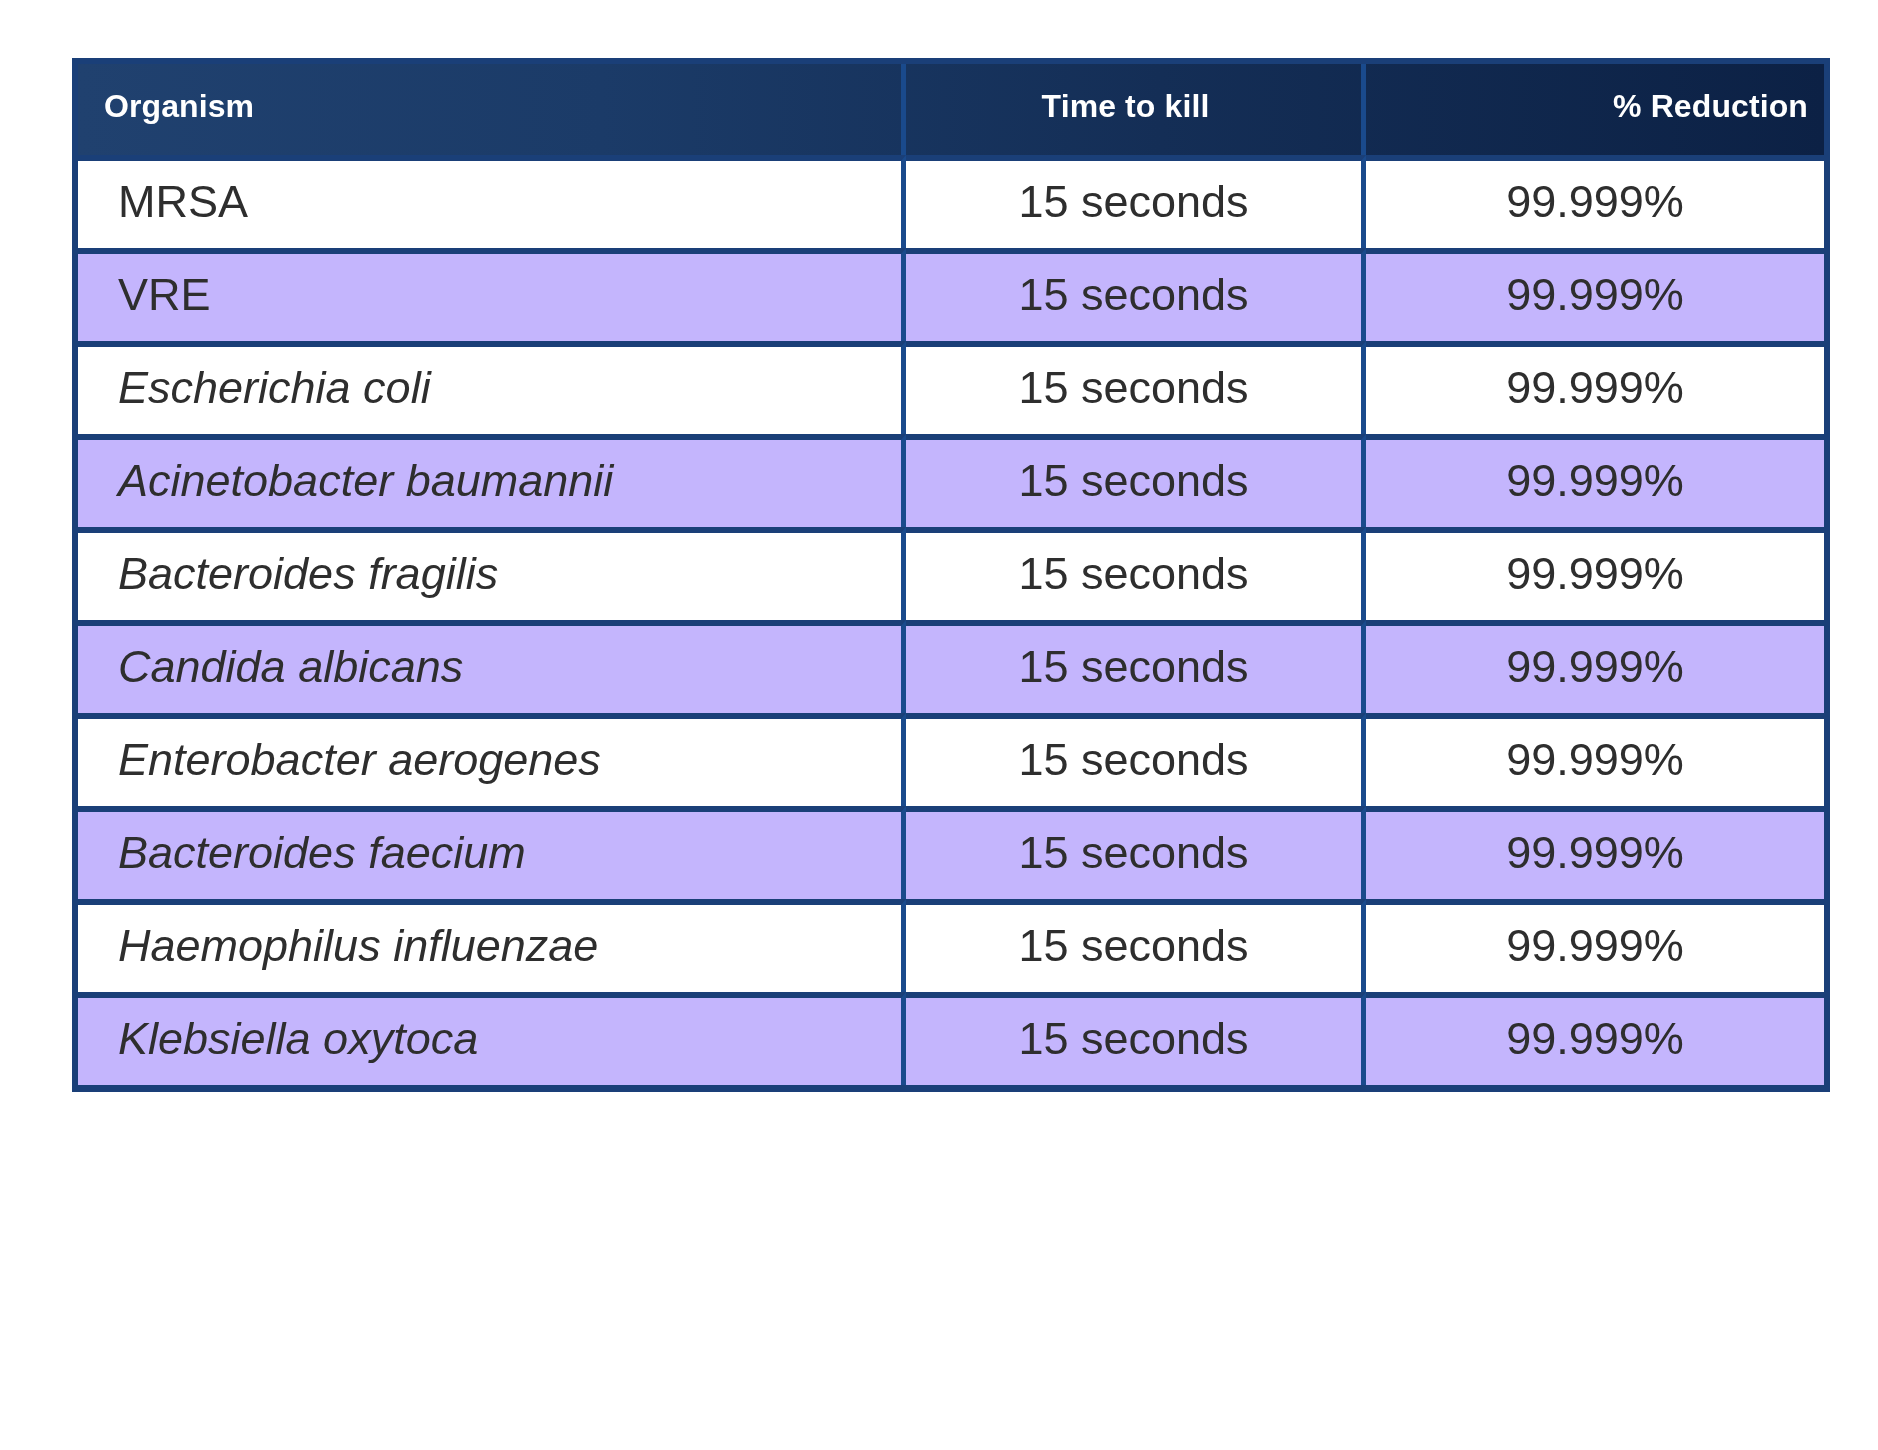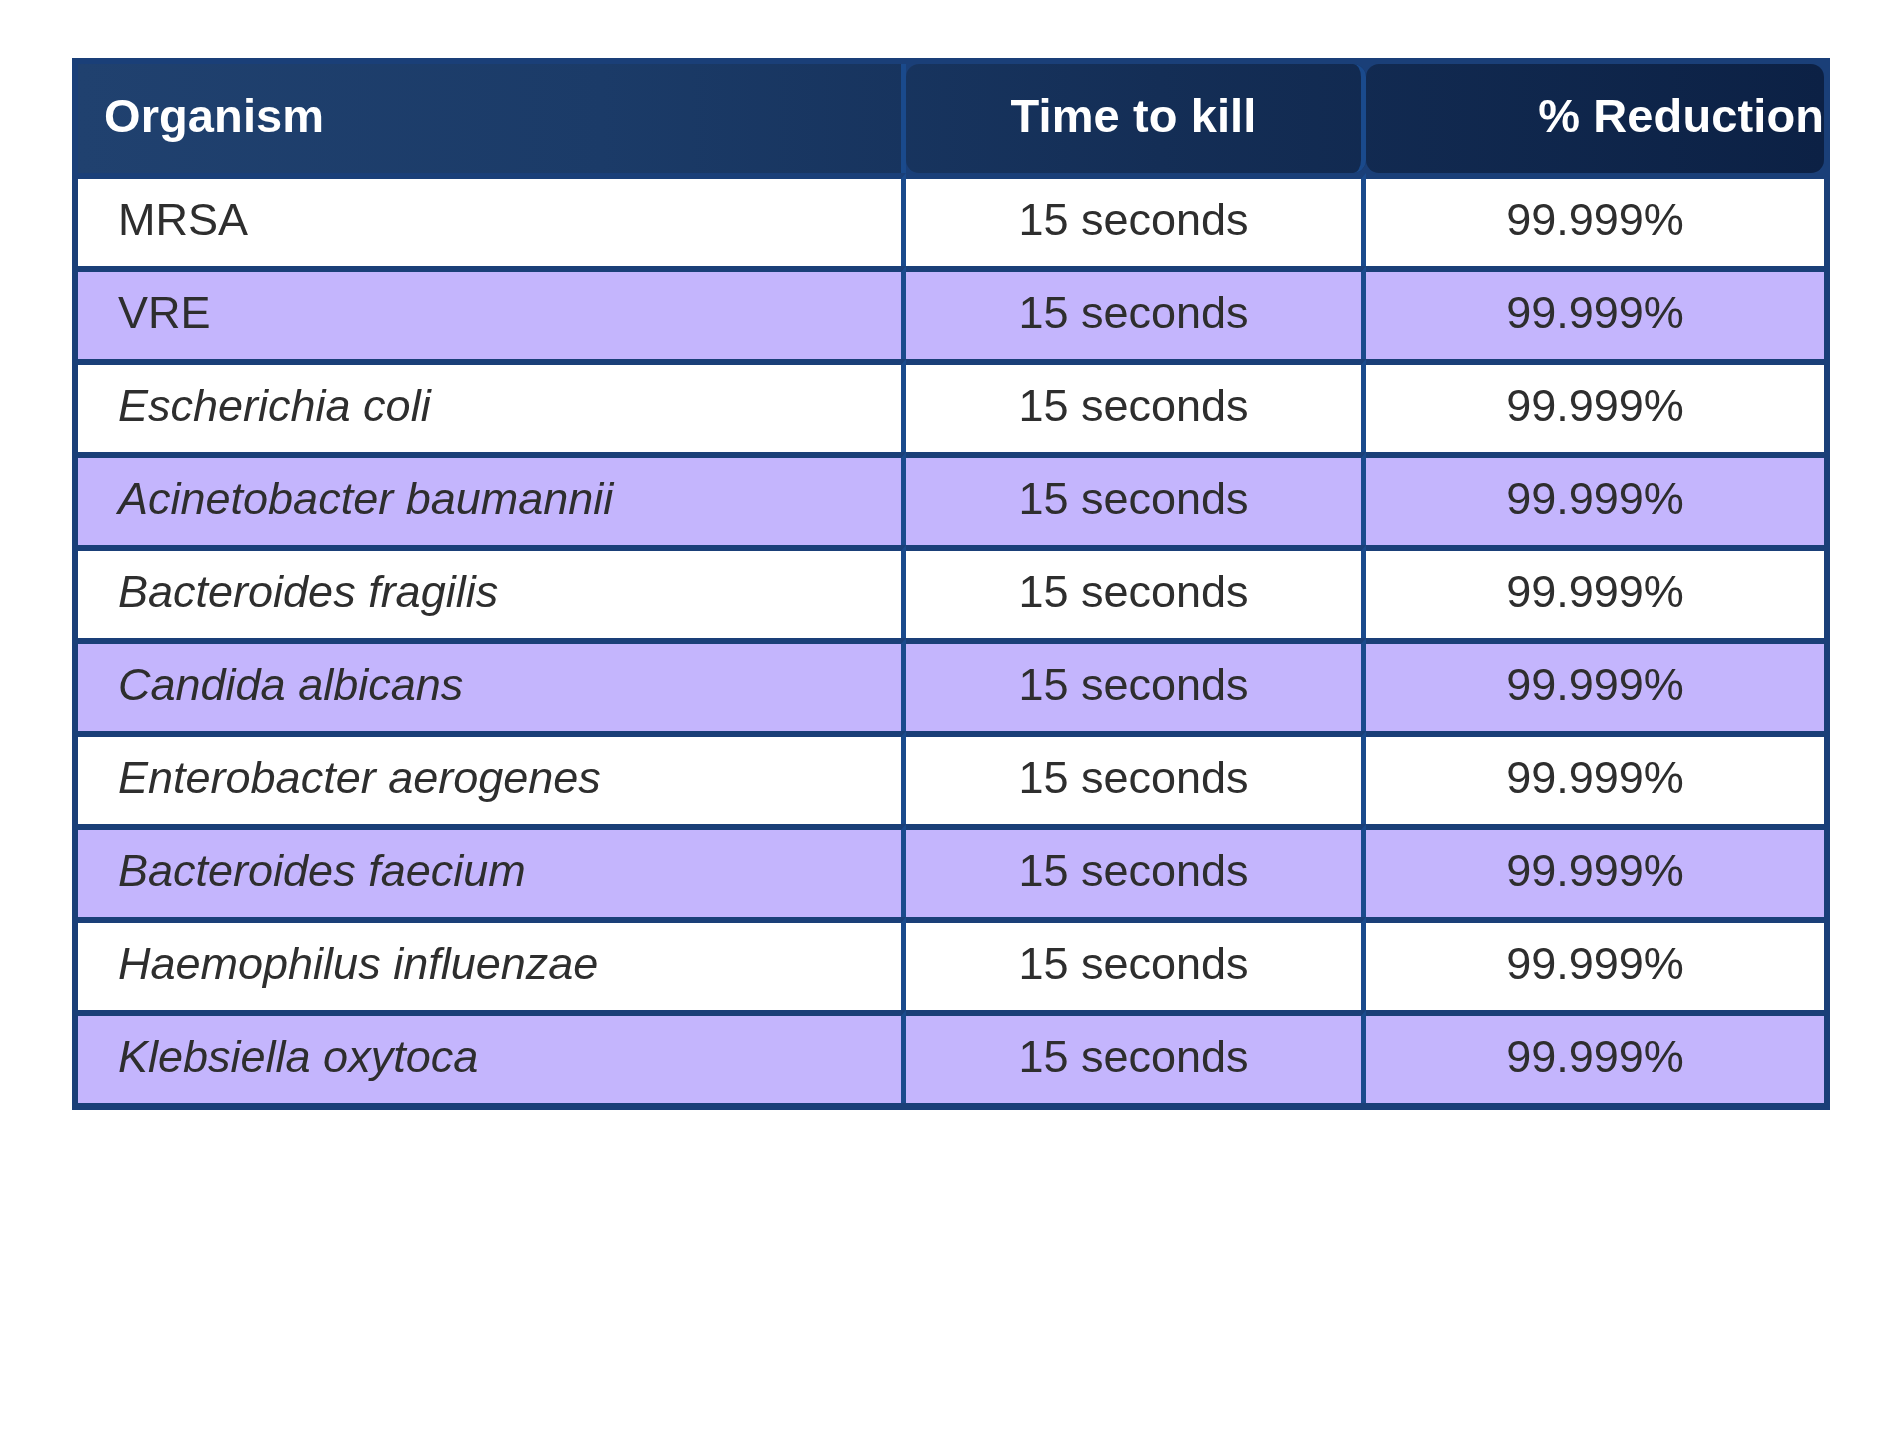--- a/index.html
+++ b/index.html
@@ -38,38 +38,37 @@
   .efficacy-table col.col-time     { width: 460px; }
   .efficacy-table col.col-pct      { width: 458px; }
 
   
   thead tr {
     background: linear-gradient(90deg, #20416f 0%, #1b3b68 30%, #142e56 62%, #0c2145 100%);
   }
   thead th {
     background: transparent;
     color: #ffffff;
-    font-size: 47px;
+    font-size: 32px;
     font-weight: bold;
     font-stretch: condensed;
     letter-spacing: 0.1px;
-    padding: 24px 0 30px 0;
+    padding: 24px 16px 30px 0;
     height: 86px;
     box-sizing: border-box;
     border-right: 5px solid #1a4a8c;
     vertical-align: middle;
   }
   thead th.th-organism {
     text-align: left;
     padding-left: 26px;
   }
   thead th.th-time,
   thead th.th-pct {
     text-align: center;
-    border-radius: 13px;
   }
   thead th.th-pct {
     border-right: none;
     text-align: right;
   }
 
   
   tbody tr { background: #ffffff; }
   tbody tr.alt { background: #c4b5fd; }
 

